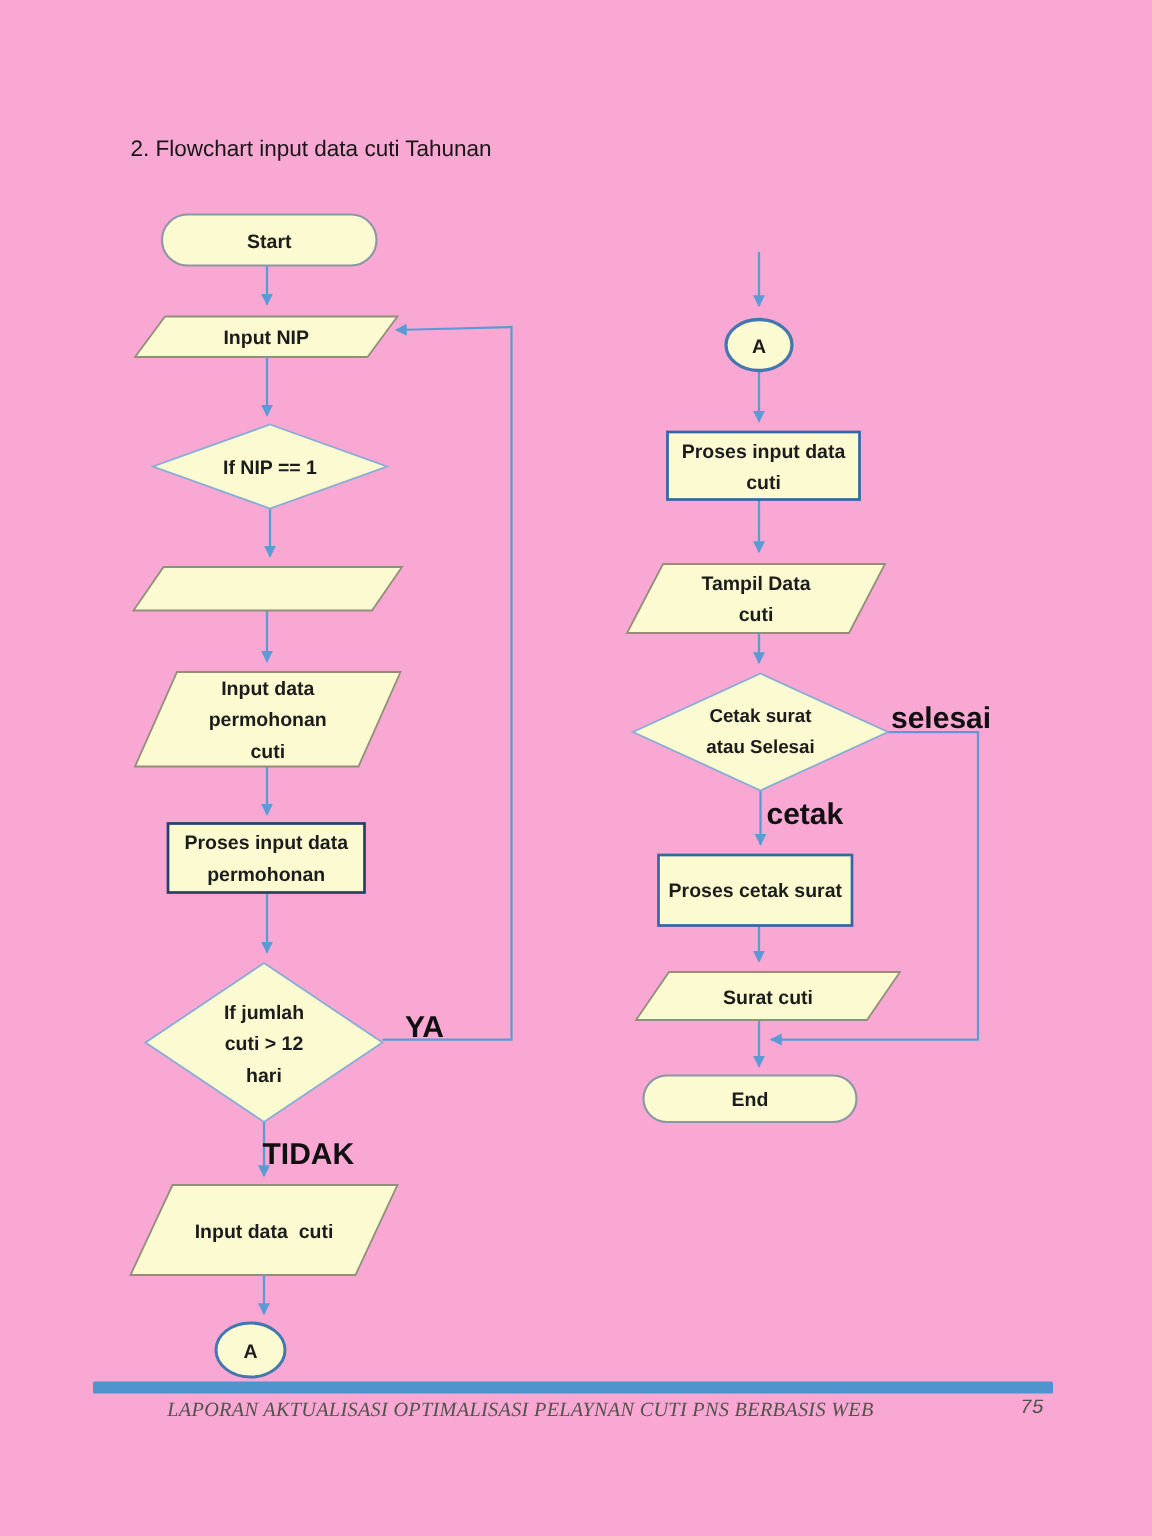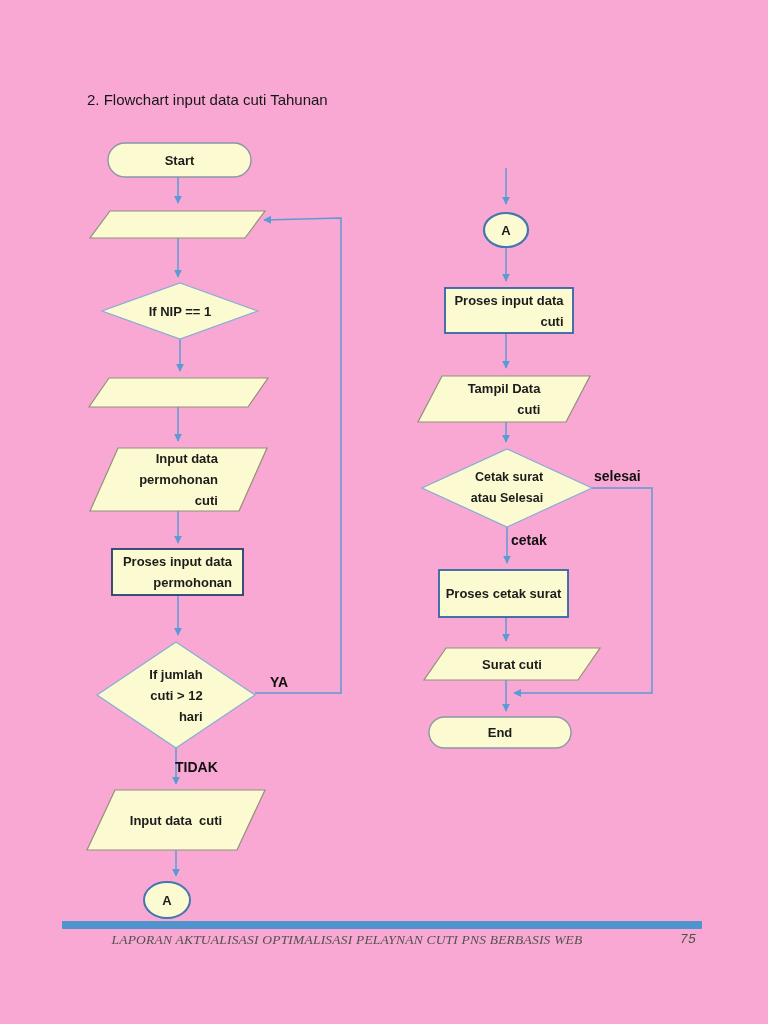--- a/index.html
+++ b/index.html
@@ -9,25 +9,25 @@
     font-family:"Liberation Sans", sans-serif;
   }
   .page-title {
     position:absolute; left:87px; top:91px;
     font-size:15px; color:#161616; font-weight:400;
   }
   svg.flow { position:absolute; left:0; top:0; }
 
   .node-label {
     position:absolute; display:flex; align-items:center; justify-content:center;
-    text-align:right; font-size:13px; font-weight:600; color:#1c1c1c;
+    text-align:center; font-size:13px; font-weight:600; color:#1c1c1c;
     line-height:21px; white-space:pre-wrap; pointer-events:none;
   }
   .edge-label {
-    position:absolute; font-size:14px; font-weight:700; color:#101010;
+    position:absolute; font-size:20px; font-weight:700; color:#101010;
     white-space:pre; pointer-events:none;
   }
   .footer-bar {
     position:absolute; left:62px; top:921px; width:640px; height:8px;
     background:#4f94cd; border-radius:1px;
   }
   .footer-text {
     position:absolute; left:67px; top:932px; width:560px;
     font-family:"Liberation Serif", serif; font-style:italic;
     font-size:13.5px; color:#50534b; letter-spacing:0.2px;text-align:center;
@@ -88,20 +88,21 @@
     <ellipse cx="506" cy="230" rx="22" ry="17" fill="#fbfad0" stroke="#4377b0" stroke-width="2.2"></ellipse>
     <rect x="445" y="288" width="128" height="45" fill="#fbfad0" stroke="#3465a4" stroke-width="1.8"></rect>
     <polygon points="442,376 590,376 566,422 418,422" fill="#fbfad0" stroke="#90907a" stroke-width="1.2"></polygon>
     <polygon points="507,449 592,488 507,527 422,488" fill="#fbfad0" stroke="#85add6" stroke-width="1.2"></polygon>
     <rect x="439" y="570" width="129" height="47" fill="#fbfad0" stroke="#3465a4" stroke-width="1.8"></rect>
     <polygon points="446,648 600,648 578,680 424,680" fill="#fbfad0" stroke="#90907a" stroke-width="1.2"></polygon>
     <rect x="429" y="717" width="142" height="31" rx="15.5" ry="15.5" fill="#fbfad0" stroke="#8a97a5" stroke-width="1.4"></rect>
   </svg>
 
   <div class="node-label" style="left:108px;top:143px;width:143px;height:34px">Start</div>
+  <div class="node-label" style="left:90px;top:211px;width:175px;height:27px">Input NIP</div>
   <div class="node-label" style="left:102px;top:283px;width:156px;height:56px">If NIP == 1</div>
   <div class="node-label" style="left:90px;top:448px;width:177px;height:63px">Input data
 permohonan
 cuti</div>
   <div class="node-label" style="left:112px;top:549px;width:131px;height:46px">Proses input data
 permohonan</div>
   <div class="node-label" style="left:97px;top:642px;width:158px;height:106px">If jumlah
 cuti &gt; 12
 hari</div>
   <div class="node-label" style="left:87px;top:790px;width:178px;height:60px">Input data  cuti</div>

